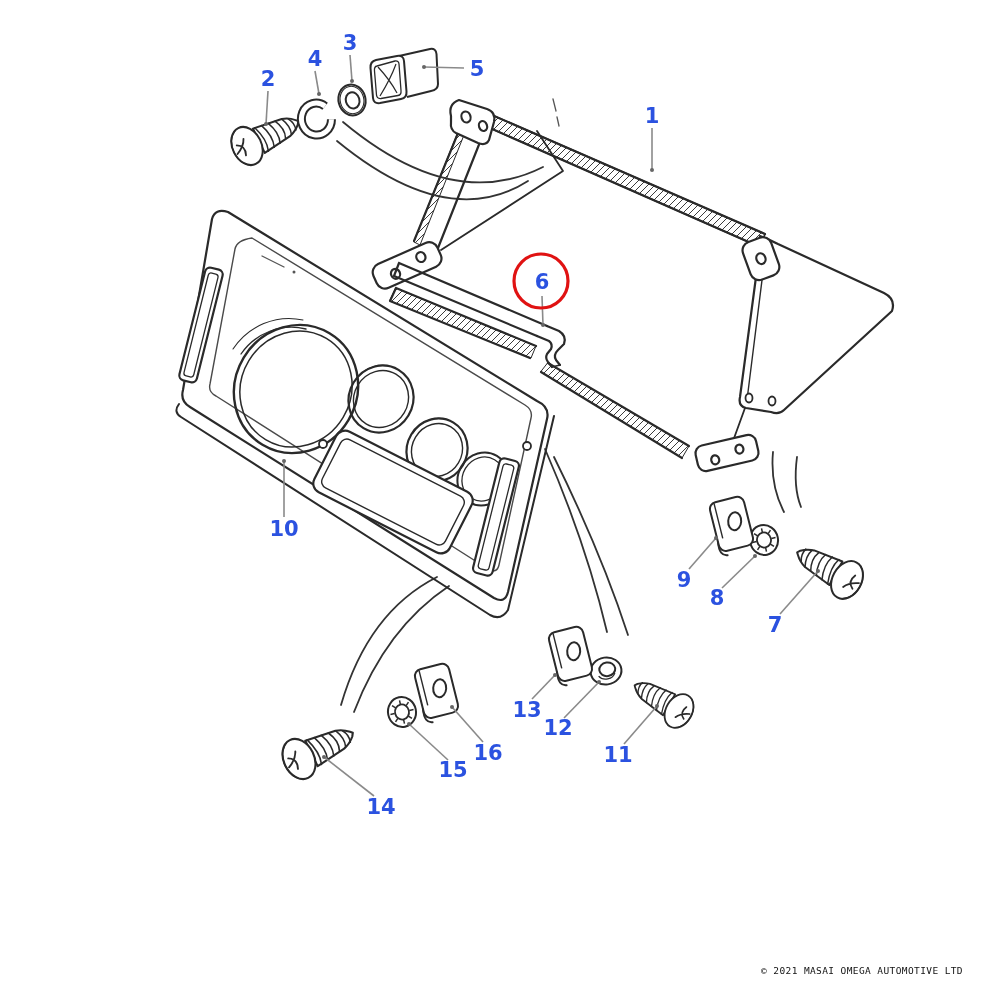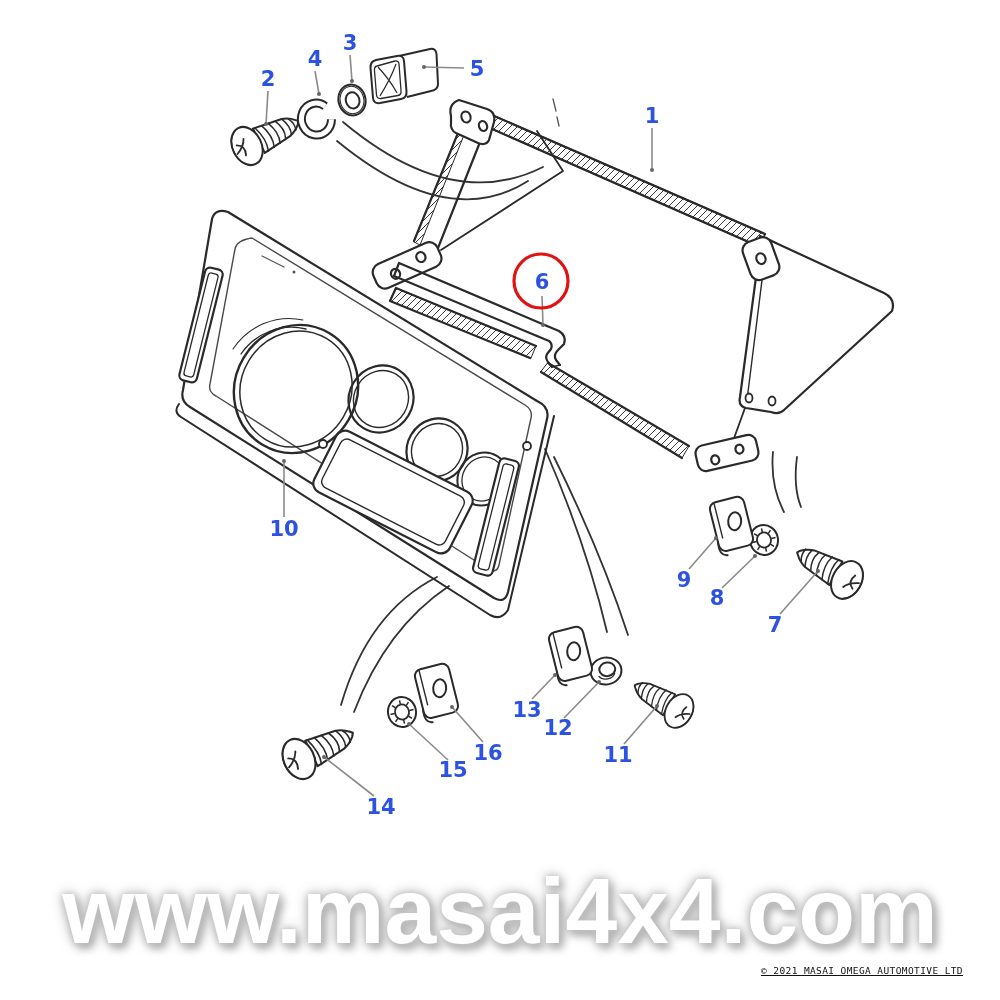--- a/index.html
+++ b/index.html
@@ -6,21 +6,21 @@
   #stage{position:relative;width:1000px;height:1000px;background:#ffffff;overflow:hidden;
          font-family:"DejaVu Sans","Liberation Sans",sans-serif;}
   #art{position:absolute;left:0;top:0;}
   .callout-num{font-family:"DejaVu Sans","Liberation Sans",sans-serif;font-weight:bold;font-size:21px;
                text-anchor:middle;}
   #watermark{position:absolute;left:0;right:0;top:858px;text-align:center;
              font-family:"Liberation Sans",sans-serif;font-weight:bold;font-size:93px;
              letter-spacing:0px;white-space:nowrap;
              text-shadow:0 0 6px #c4c4c4, 0 0 14px #b5b5b5, 4px 5px 9px #a6a6a6;}
   #copyright{position:absolute;right:37px;bottom:24px;
-             font-family:"DejaVu Sans Mono","Liberation Mono",monospace;font-size:9.5px;letter-spacing:.4px;text-decoration:underline;}
+             font-family:"DejaVu Sans Mono","Liberation Mono",monospace;font-size:9.5px;letter-spacing:.4px;}
 </style>
 </head>
 <body>
 
 <div id="stage">
 
 <svg id="art" width="1000" height="1000" viewBox="0 0 1000 1000">
   <defs>
     <pattern id="hatch" patternUnits="userSpaceOnUse" width="7" height="7">
       <path d="M0,7 L7,0" stroke="#3c3c3c" stroke-width="1" fill="none"></path>
@@ -230,16 +230,15 @@
         <line x1="448" y1="760" x2="409" y2="724" stroke="#8a8a8a" stroke-width="1.6"></line>
         <circle cx="409" cy="724" r="2" fill="#666666"></circle>
         <text x="453" y="777" class="callout-num" fill="#2b52e0">15</text>
         <line x1="483" y1="742" x2="452" y2="707" stroke="#8a8a8a" stroke-width="1.6"></line>
         <circle cx="452" cy="707" r="2" fill="#666666"></circle>
         <text x="488" y="760" class="callout-num" fill="#2b52e0">16</text>
       </g>
   <circle id="highlight-circle" fill="none" stroke-width="3.2" cx="541" cy="281" r="27" stroke="#e01212"></circle>
 </svg>
 
-<div id="watermark" style="color: rgb(255, 255, 255);">www.masai4x4.com</div>
 <div id="copyright" style="color: rgb(17, 17, 17);">© 2021 MASAI OMEGA AUTOMOTIVE LTD</div>
 
 </div>
 
 </body></html>

